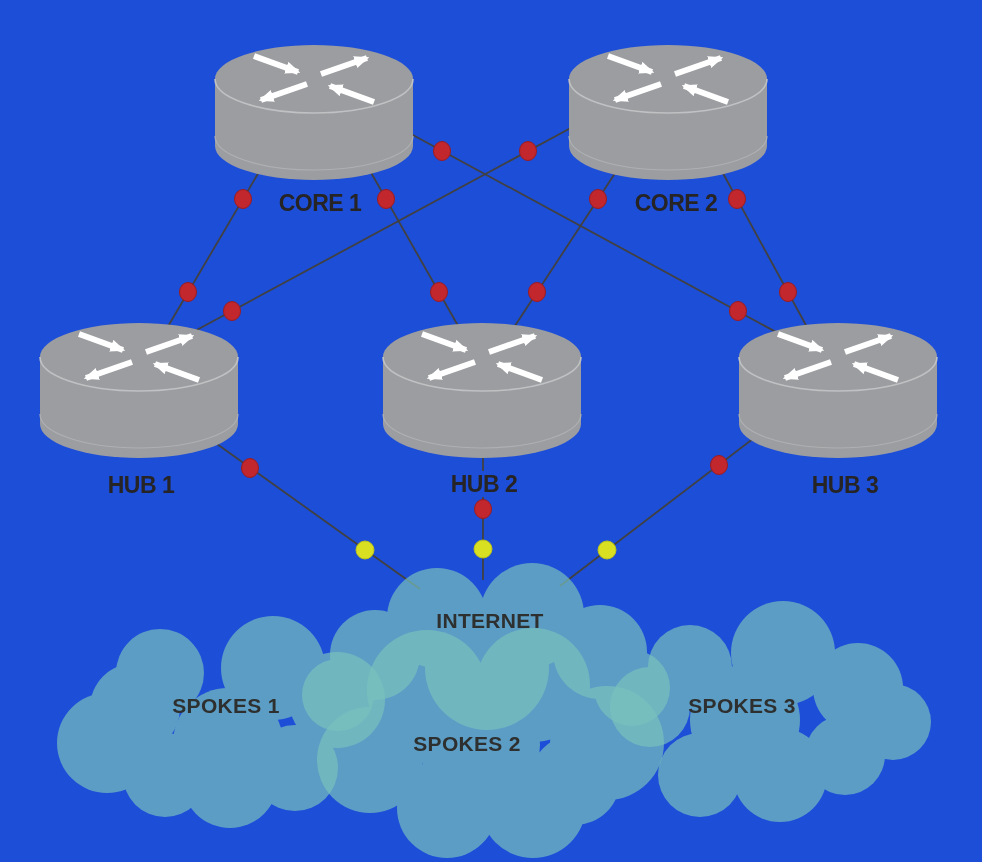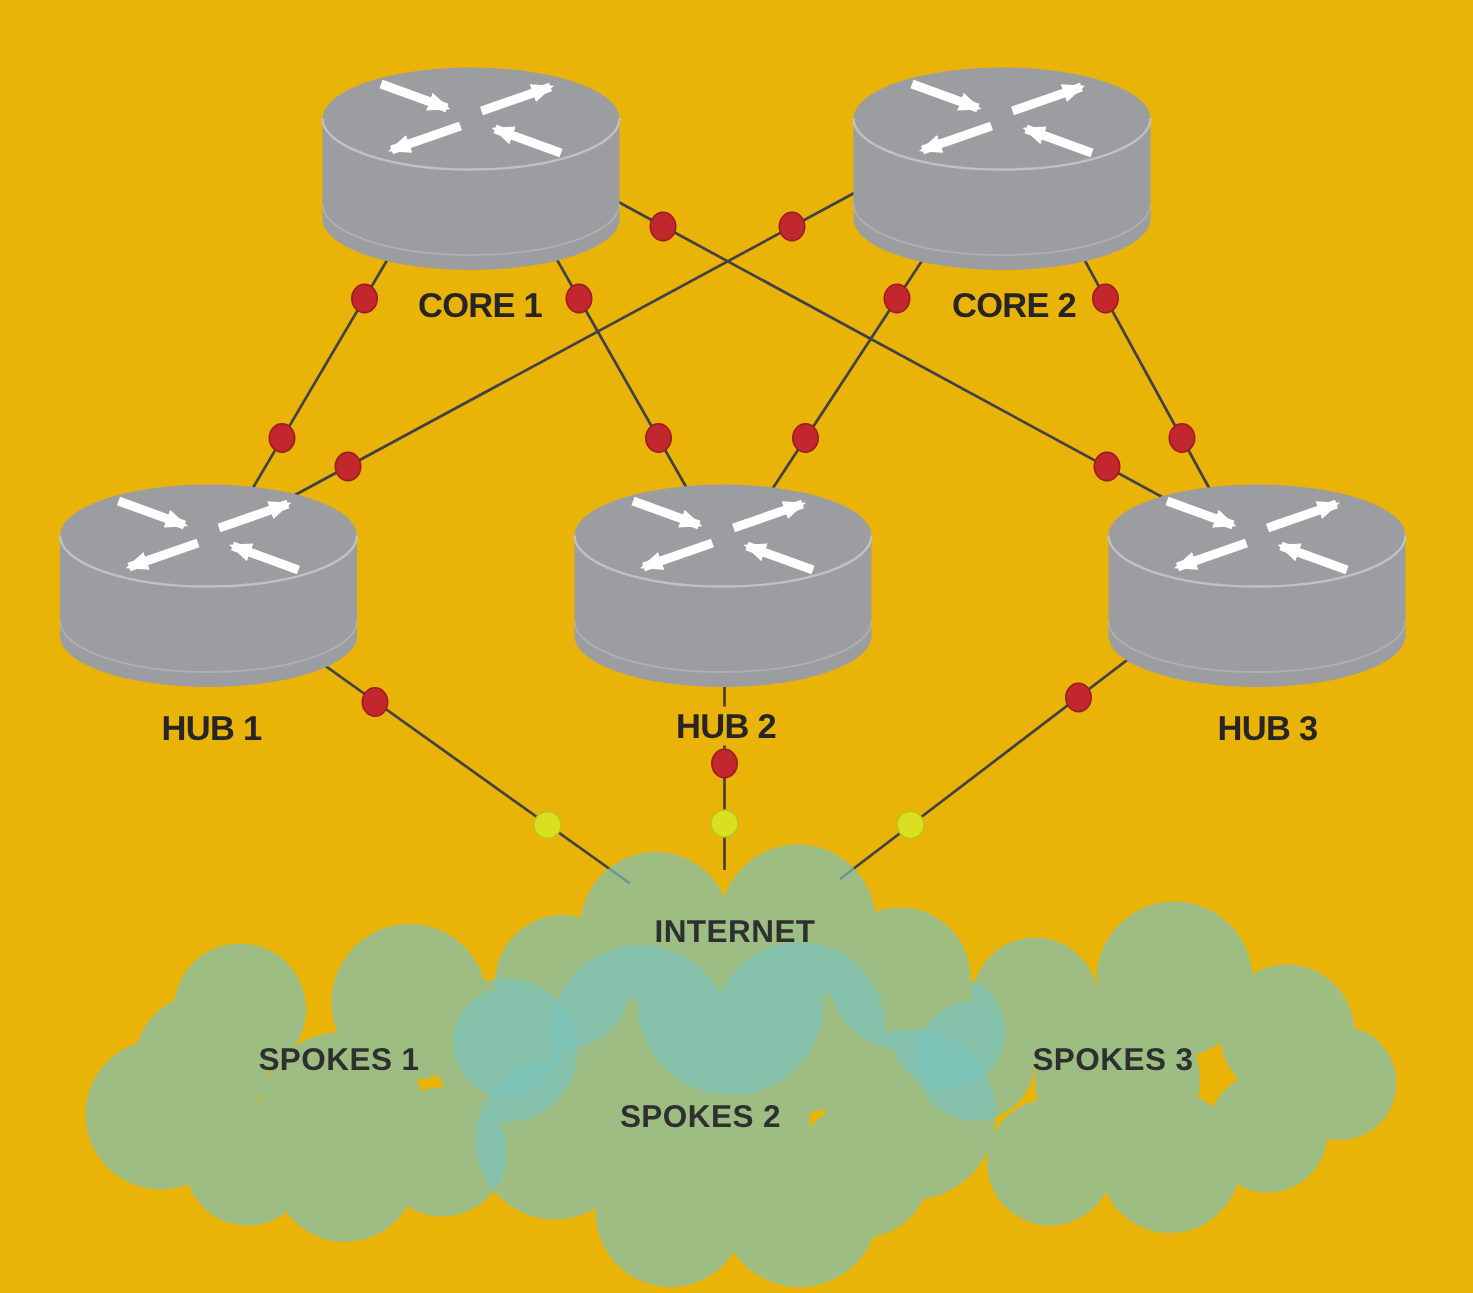--- a/index.html
+++ b/index.html
@@ -1,16 +1,16 @@
 <!DOCTYPE html>
 <html><head>
 <meta charset="utf-8">
 <style>
   html,body{margin:0;padding:0;background:#ffffff;}
-  .stage{position:relative;width:982px;height:862px;background:#eab308;overflow:hidden;}
+  .stage{position:relative;width:982px;height:862px;background:#1d4ed8;overflow:hidden;}
   svg{display:block;}
   text{font-family:"Liberation Sans", sans-serif;font-weight:bold;}
   .node-label{font-size:23px;fill:#262425;letter-spacing:-0.5px;}
   .cloud-label{font-size:21px;fill:#2e302f;letter-spacing:0.3px;}
 </style>
 </head>
 <body>
 
 <div class="stage">
 <svg width="982" height="862" viewBox="0 0 982 862">

